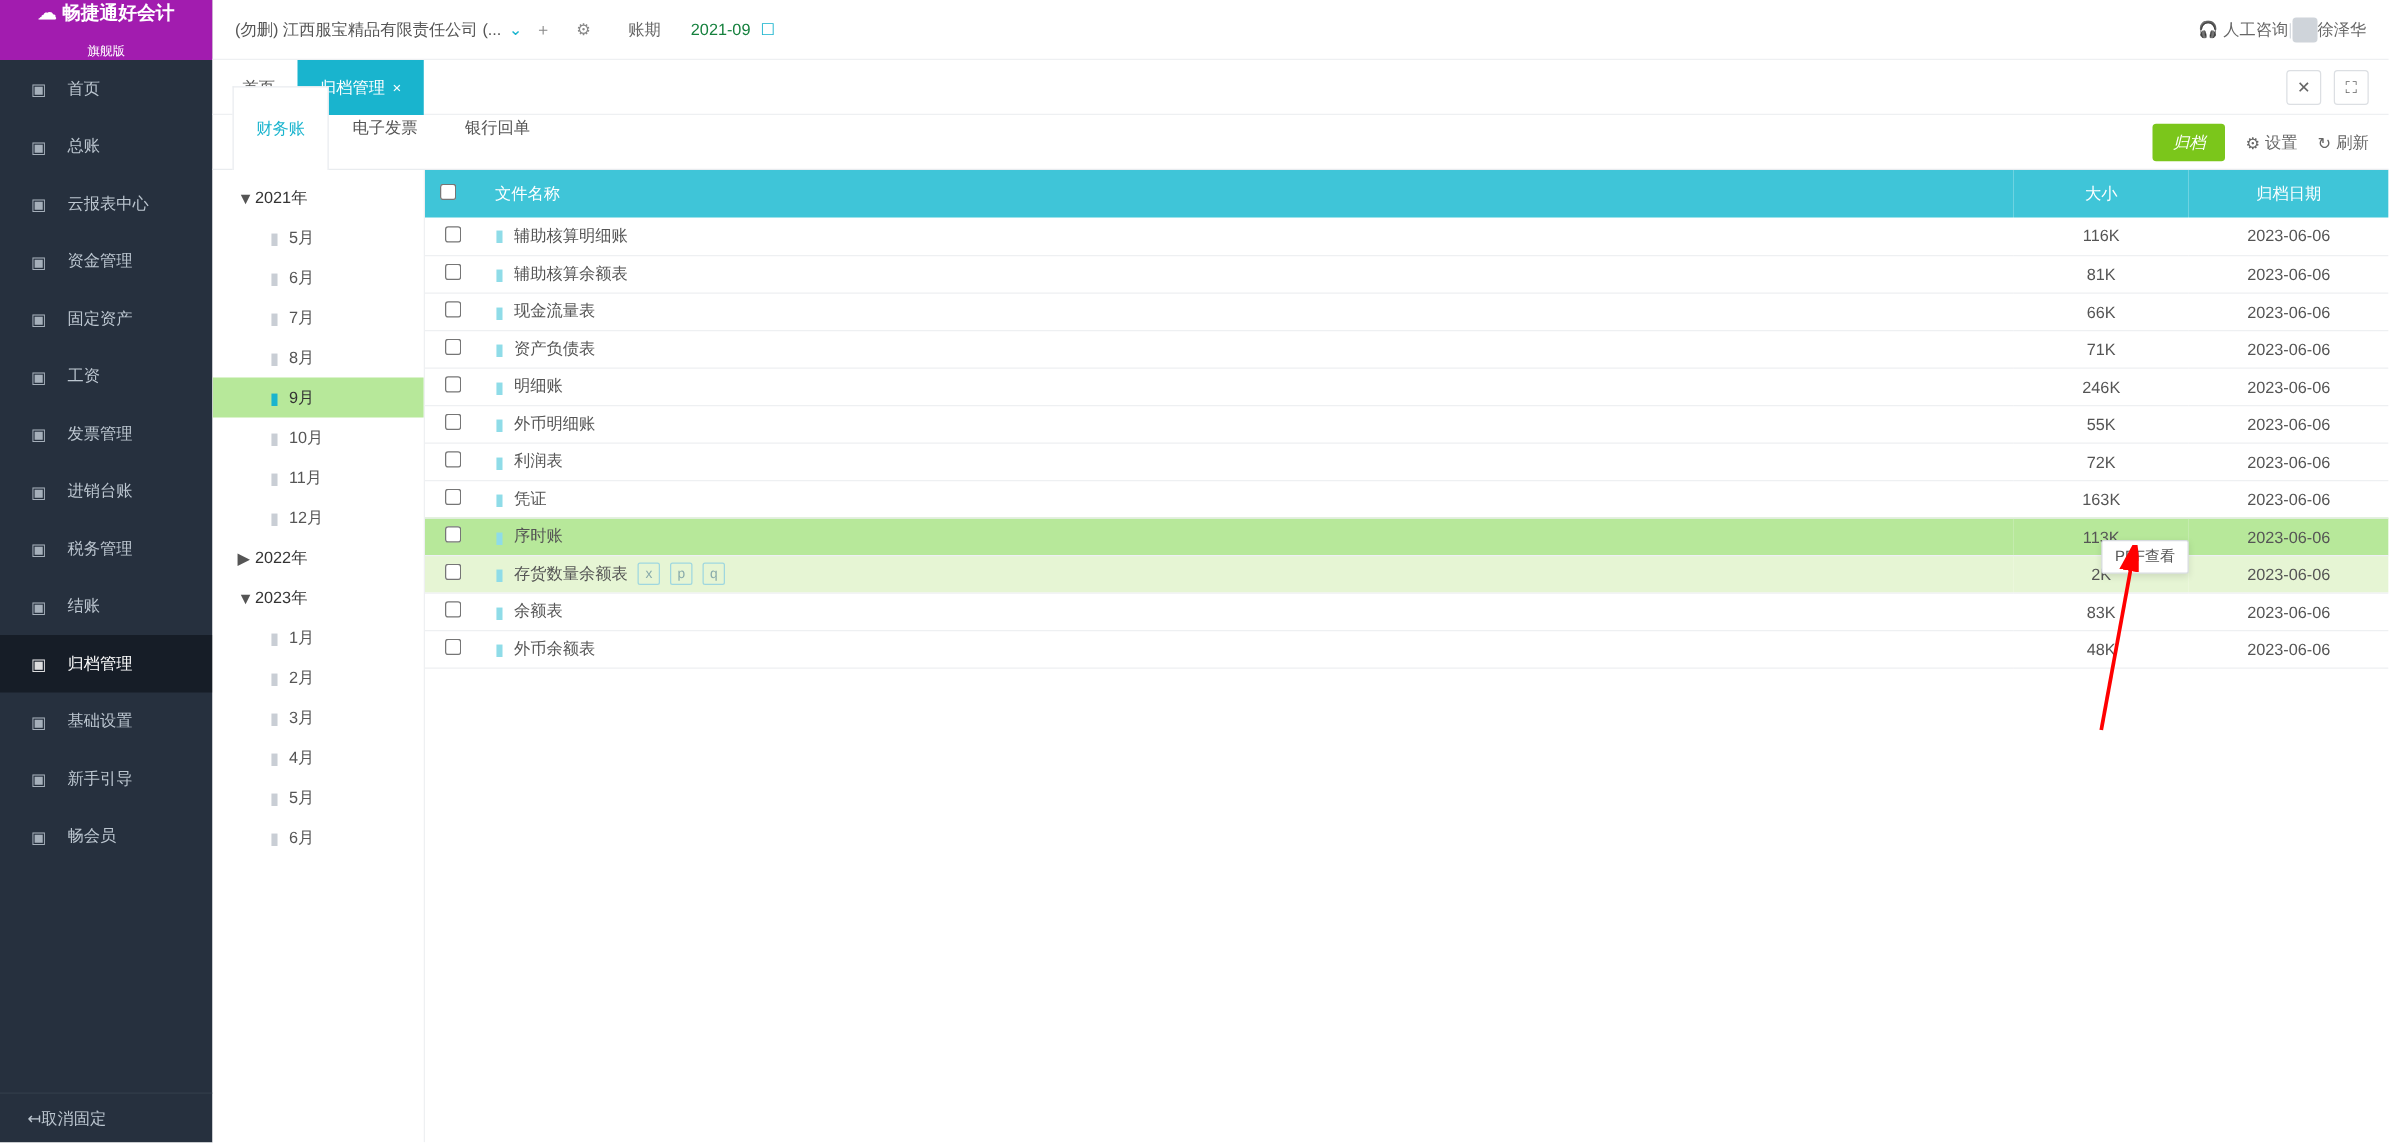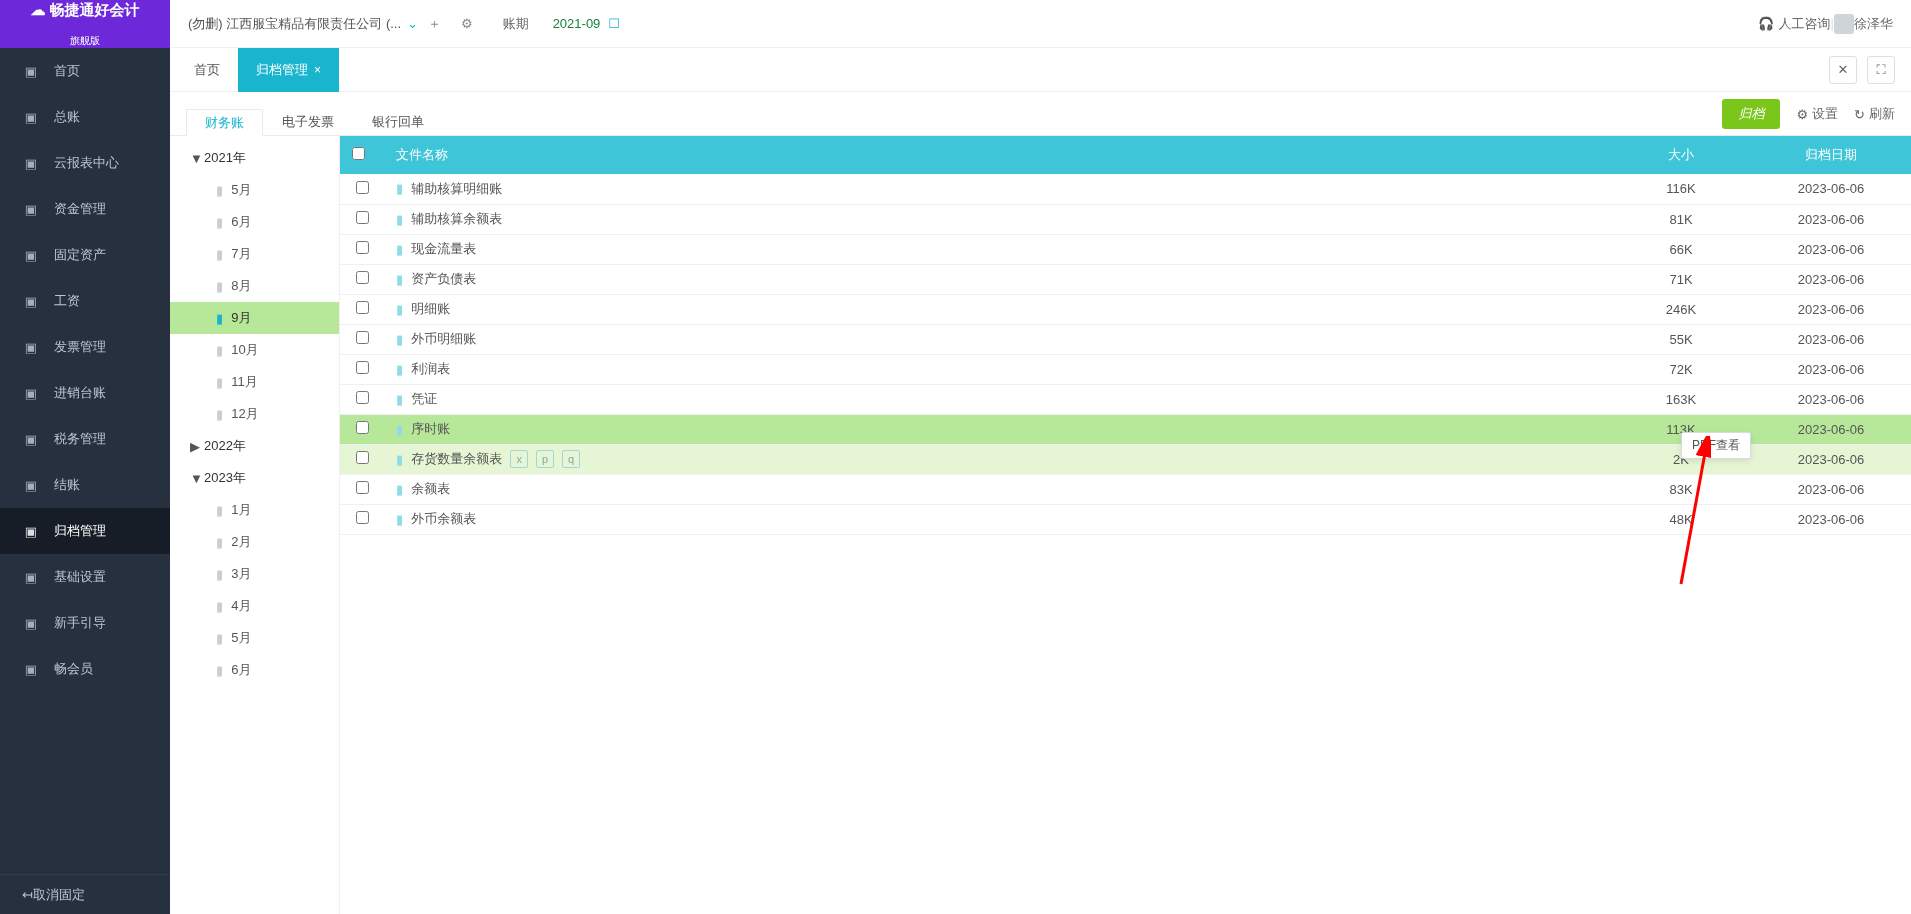--- a/index.html
+++ b/index.html
@@ -1,21 +1,21 @@
 <!DOCTYPE html>
 <html><head>
 <meta charset="utf-8">
 <style>
 * { margin: 0; padding: 0; box-sizing: border-box; }
 body { font-family: "Microsoft YaHei", Arial, sans-serif; font-size: 13px; color: #333; background: #fff; overflow: hidden; }
 .app { display: flex; height: 914px; width: 1911px; }
 
 
 .sidebar { width: 170px; background: #26303e; color: #c9d1d9; display: flex; flex-direction: column; flex-shrink: 0; }
-.logo-area { background: #6d28d9; height: 48px; display: flex; align-items: center; justify-content: center; color: #fff; }
+.logo-area { background: #a21caf; height: 48px; display: flex; align-items: center; justify-content: center; color: #fff; }
 .logo-txt { font-size: 15px; font-weight: bold; }
 .logo-sub { font-size: 10px; margin-top: 14px; }
 .nav { flex: 1; overflow-y: auto; }
 .nav-item { display: flex; align-items: center; height: 46px; padding: 0 22px; cursor: pointer; color: #bcc6d0; }
 .nav-item.active { background: #161d27; color: #fff; }
 .nav-icon { width: 18px; height: 18px; margin-right: 14px; opacity: .85; display:inline-flex; align-items:center; justify-content:center; }
 .sidebar-footer { height: 40px; display: flex; align-items: center; padding: 0 22px; color: #bcc6d0; border-top: 1px solid #323c4a; cursor:pointer; }
 
 
 .main { flex: 1; display: flex; flex-direction: column; background: #fff; }
@@ -34,21 +34,21 @@
 
 
 .tabs-row { height: 44px; display:flex; align-items:center; border-bottom:1px solid #eef0f2; padding:0 6px; }
 .page-tab { height:44px; padding:0 18px; display:flex; align-items:center; color:#555; cursor:pointer; }
 .page-tab.active { background:#19b4ce; color:#fff; }
 .tab-close { margin-left:6px; font-size:12px; }
 .tabs-spacer { flex:1; }
 .tabs-actions { display:flex; align-items:center; gap:10px; padding-right:10px; }
 .sq-btn { width:28px; height:28px; border:1px solid #dcdfe3; border-radius:3px; display:flex; align-items:center; justify-content:center; color:#666; cursor:pointer; }
 .subtabs-row { height:44px; display:flex; align-items:flex-end; padding:0 16px; border-bottom:1px solid #e9ecef; }
-.subtab { padding:4px 18px; color:#555; cursor:pointer; border:1px solid transparent; border-bottom:none; }
+.subtab { padding:24px 18px; color:#555; cursor:pointer; border:1px solid transparent; border-bottom:none; }
 .subtab.active { color:#19b4ce; border-color:#e9ecef; background:#fff; position:relative; top:1px; }
 .subtabs-spacer { flex:1; }
 .toolbar { display:flex; align-items:center; gap:16px; padding:6px 0; }
 .btn-primary { background:#7bc61b; color:#fff; border:none; height:30px; padding:0 16px; border-radius:3px; cursor:pointer; font-size:13px;font-style:italic; }
 .link-btn { color:#666; cursor:pointer; display:flex; align-items:center; gap:4px; }
 
 
 .body-split { flex:1; display:flex; overflow:hidden; }
 
 

